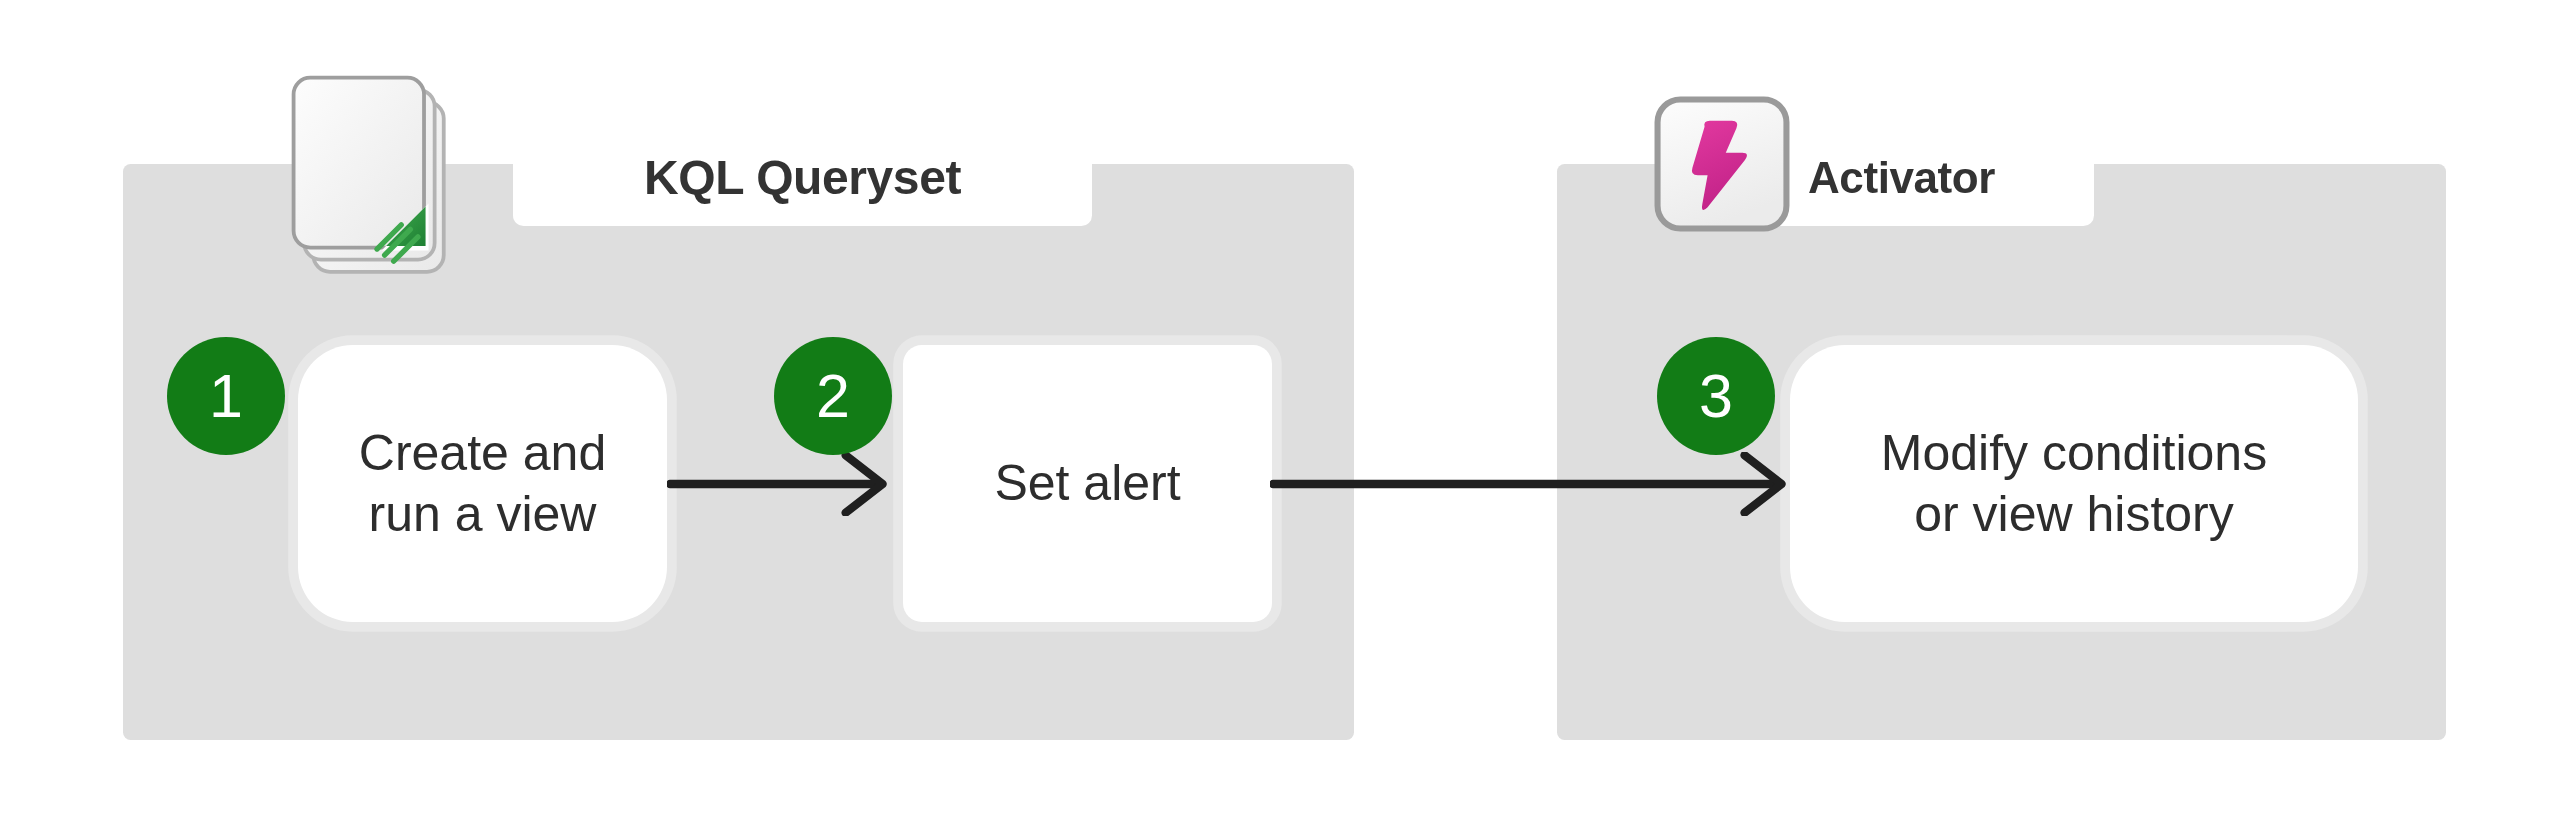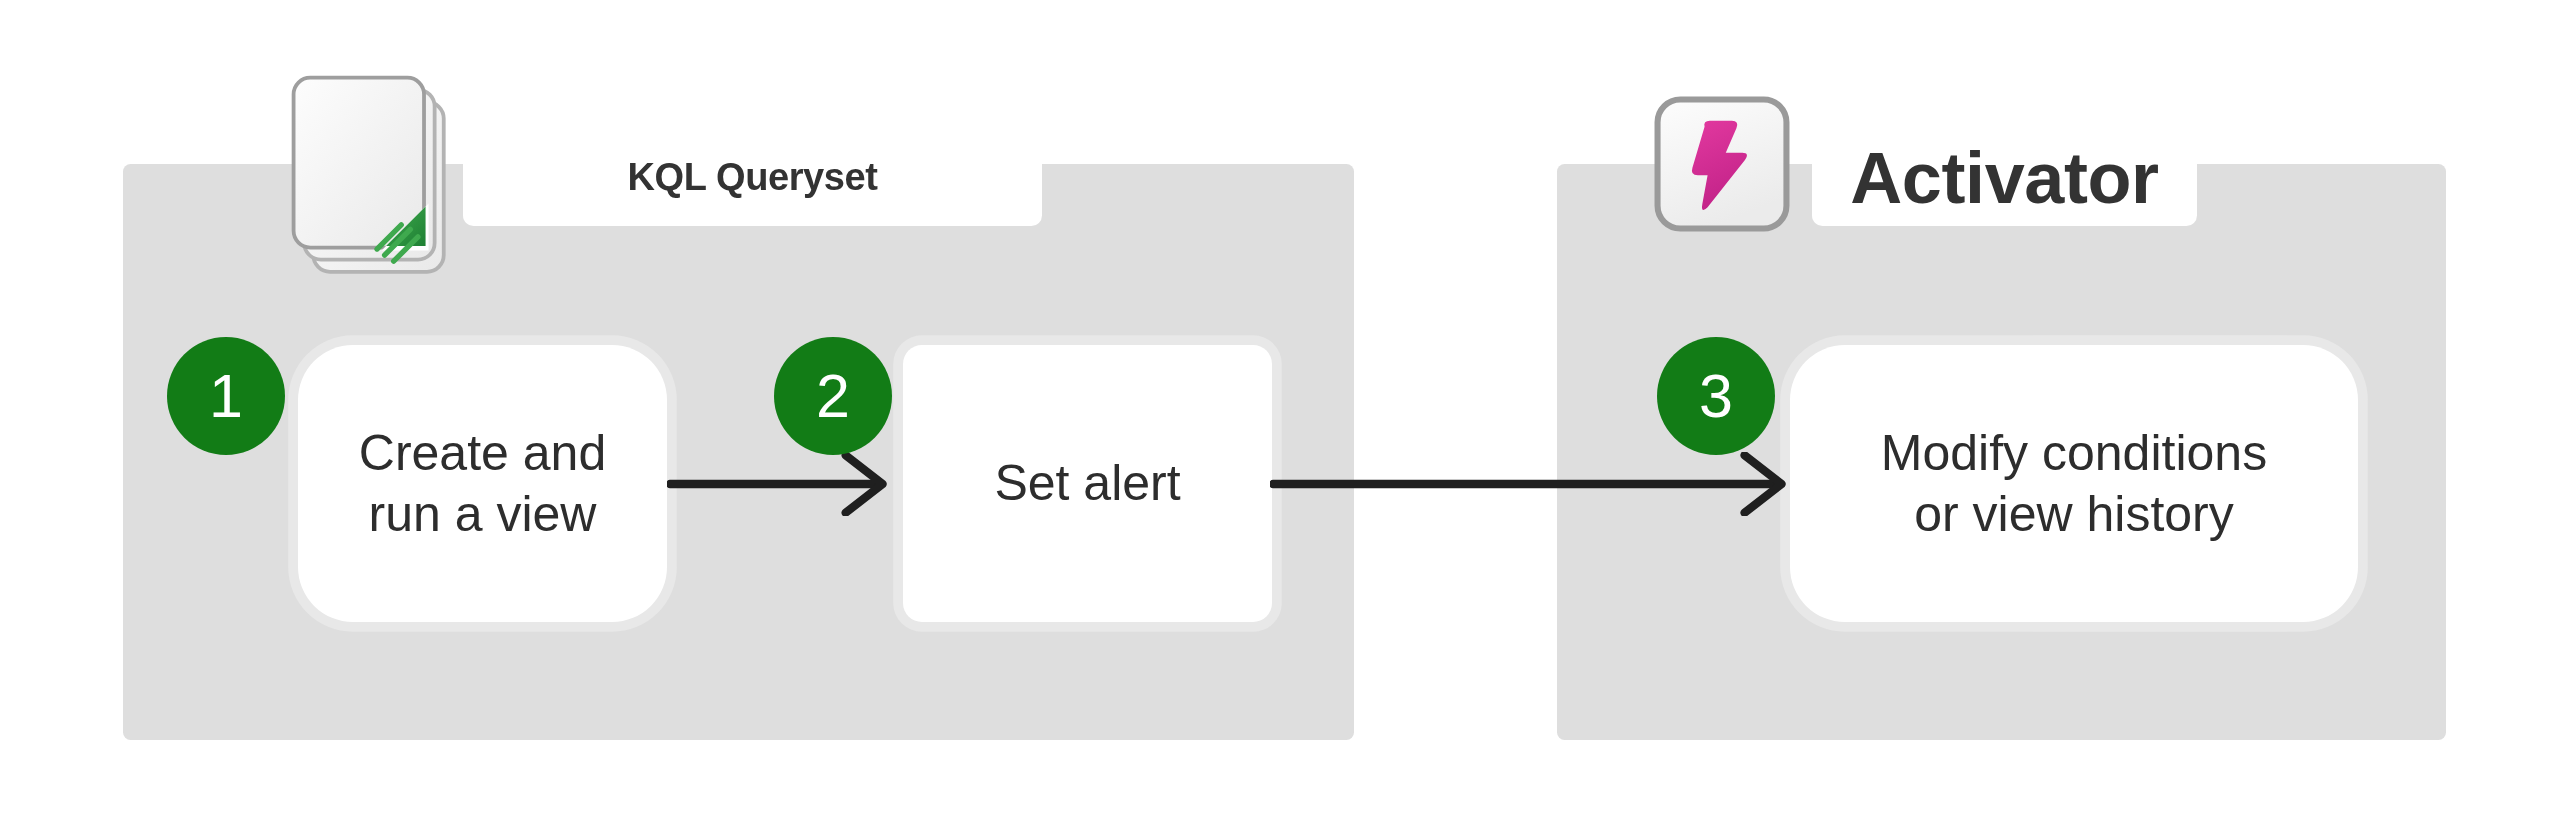--- a/index.html
+++ b/index.html
@@ -35,26 +35,26 @@
     border-bottom-right-radius: 10.6px;
     display: flex;
     align-items: center;
     justify-content: center;
     color: #333333;
     font-weight: bold;
     letter-spacing: -0.4px;
     white-space: nowrap;
   }
   #title-kql {
-    left: 463px; top: 129px; width: 579px; height: 97px;
-    font-size: 38px;
+    left: 513px; top: 129px; width: 579px; height: 97px;
+    font-size: 48px;
   }
   #title-activator {
-    left: 1812px; top: 129px; width: 385px; height: 97px;
-    font-size: 72px;
+    left: 1709px; top: 129px; width: 385px; height: 97px;
+    font-size: 44px;
   }
 
   
   .product-icon {
     position: absolute;
   }
 
   
   #icon-kql-queryset {
     left: 286px;

